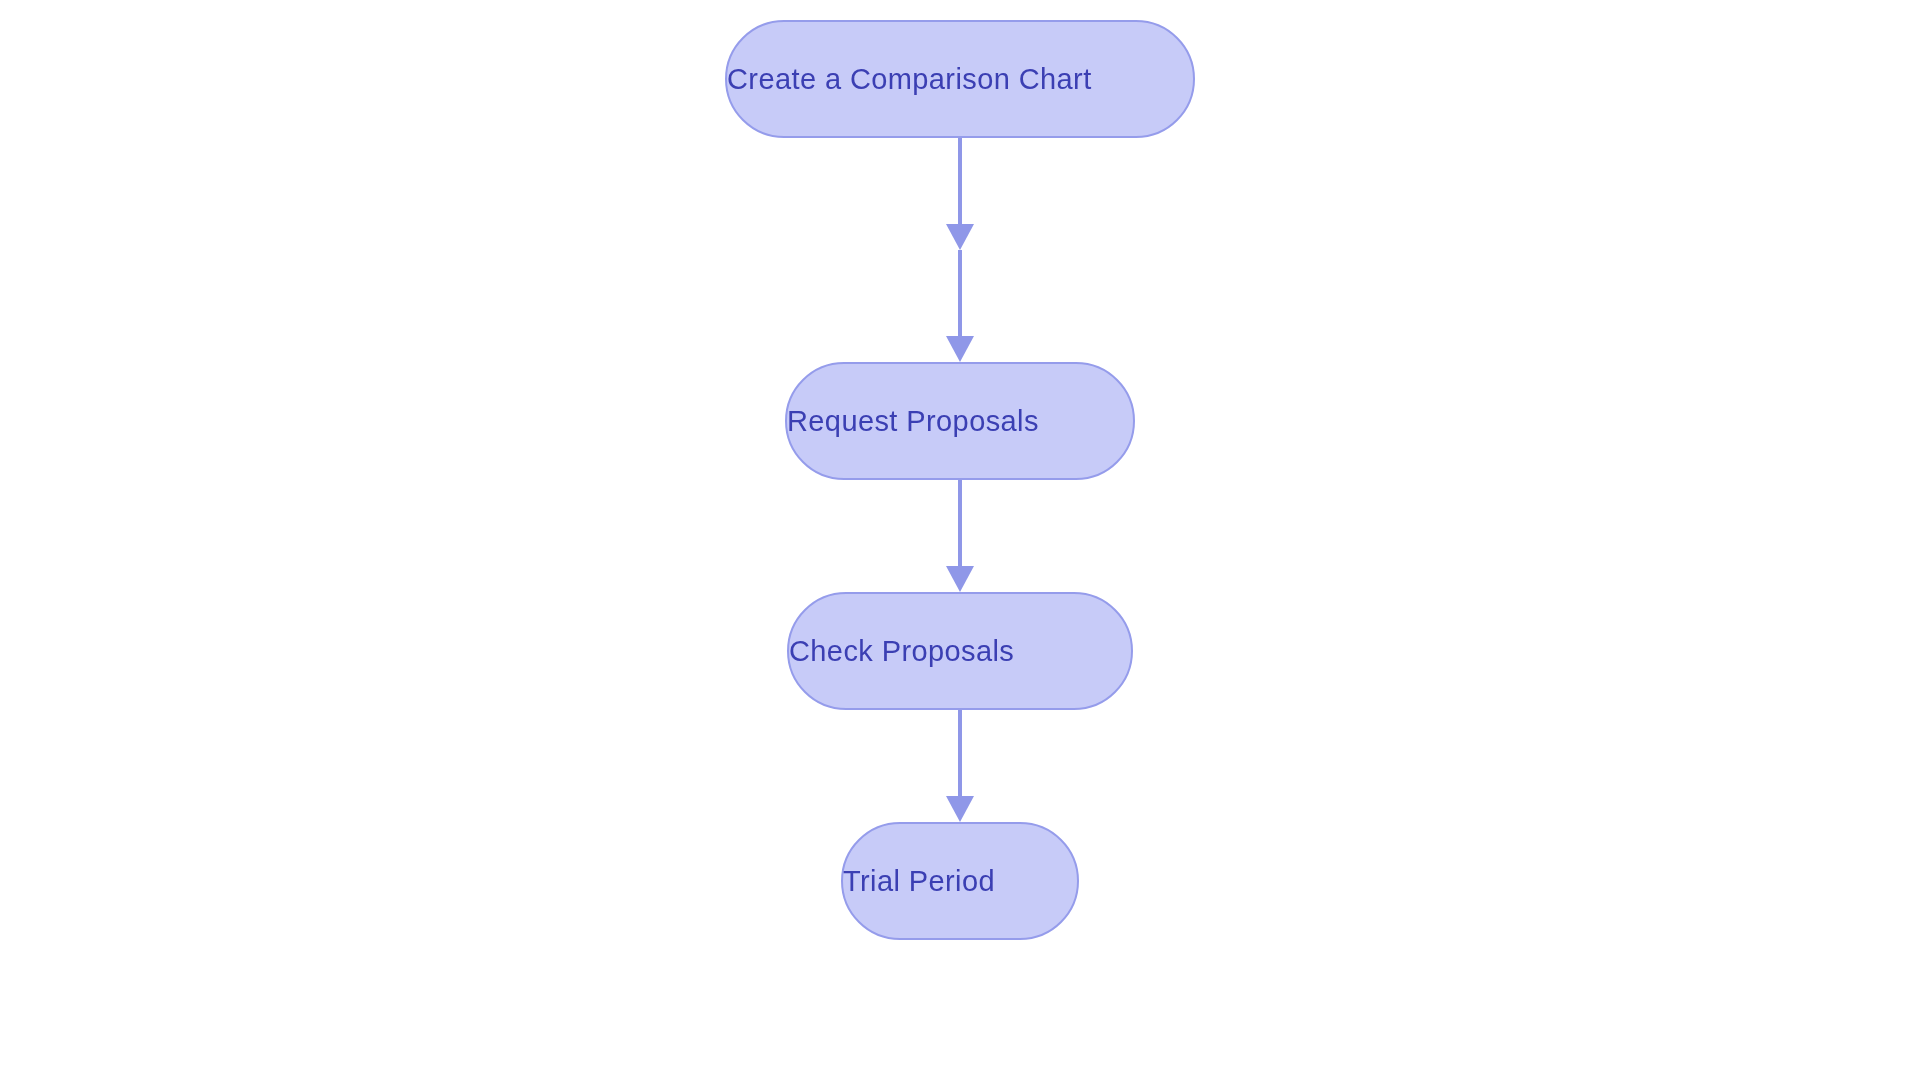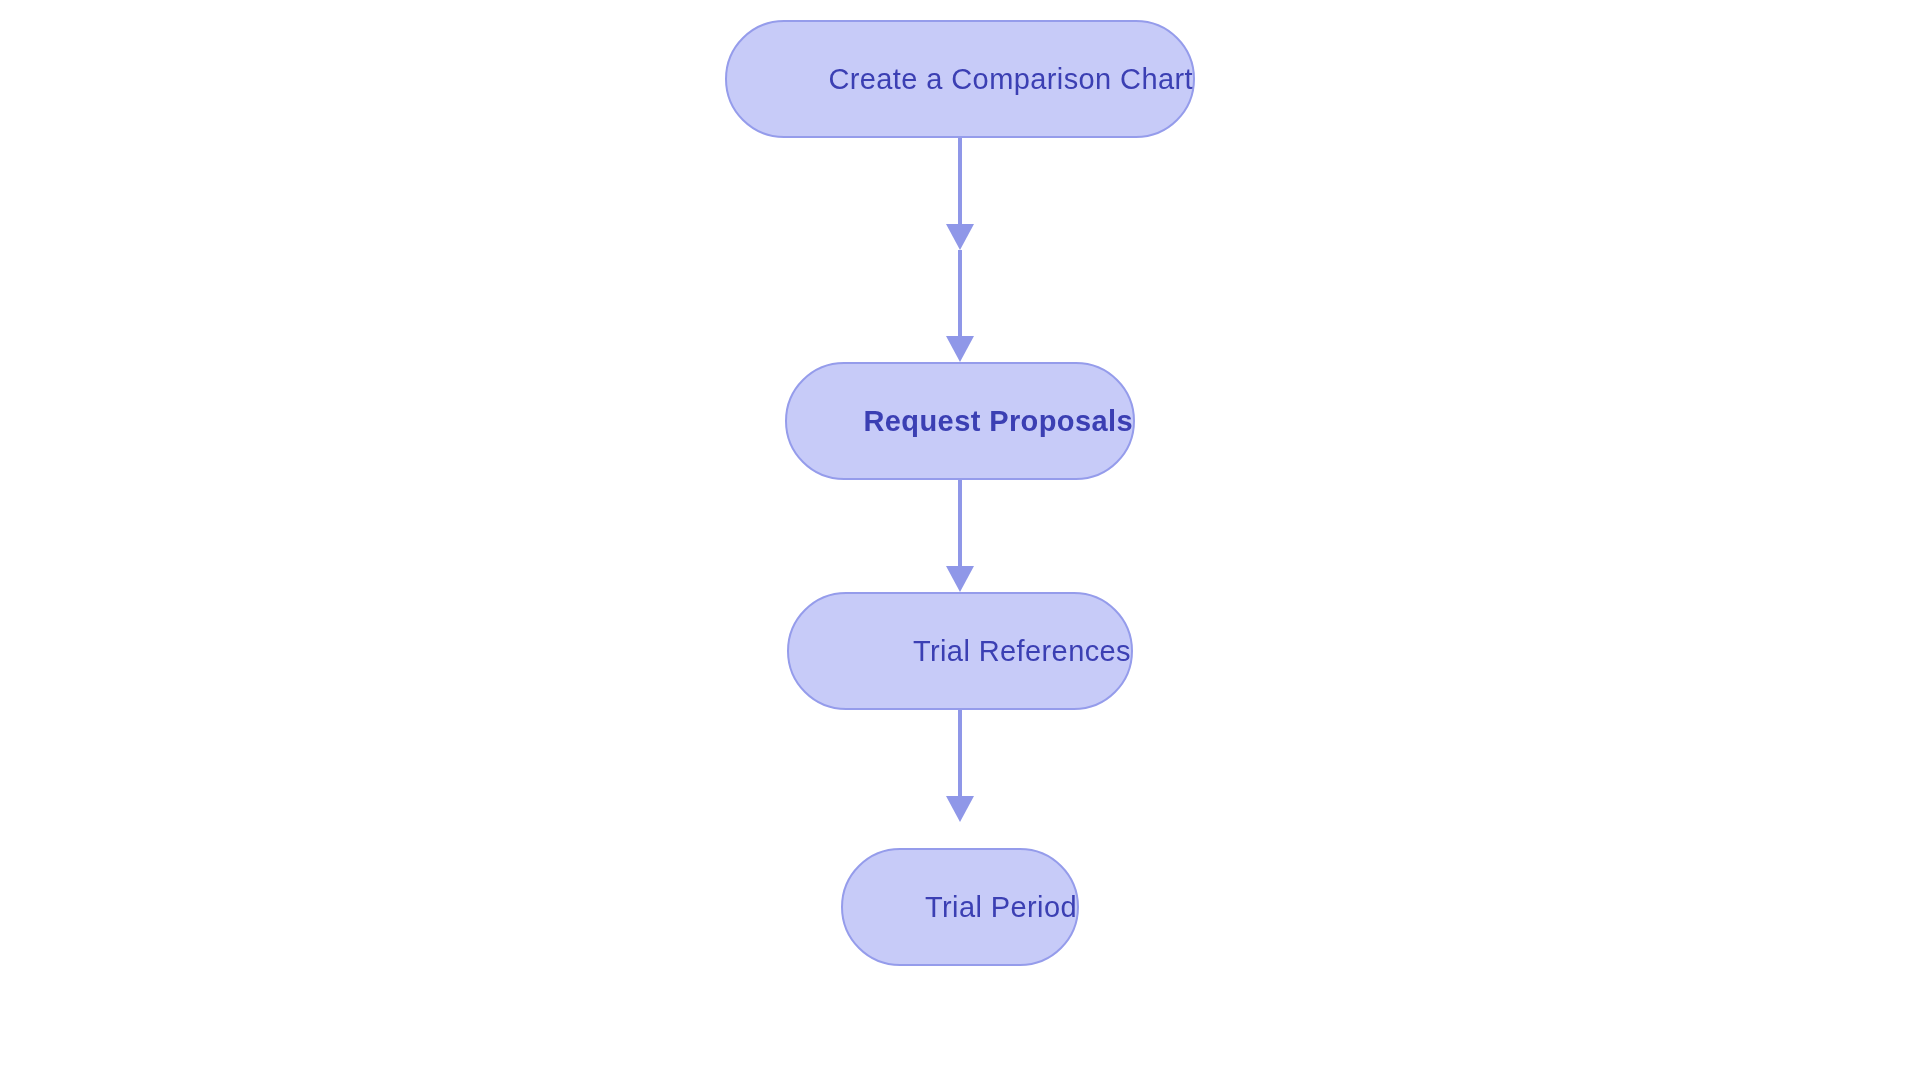--- a/index.html
+++ b/index.html
@@ -25,33 +25,33 @@
   }
   .node {
     height: 118px;
     flex: 0 0 auto;
     box-sizing: border-box;
     border-radius: 59px;
     background: var(--node-fill, #c7cbf8);
     border: 2px solid var(--node-border, #959ceb);
     display: flex;
     align-items: center;
-    justify-content: flex-end;
+    justify-content: flex-start;
   }
   .node .label {
     color: var(--node-text, #3b3fb3);
     font-size: 29px;
     letter-spacing: 0.4px;
     white-space: nowrap;
   }
   .w1 { width: 470px; }
   .w2 { width: 358px; }
-  .w3 { width: 350px; font-weight: bold; }
+  .w3 { width: 350px; }
   .w4 { width: 346px; }
-  .w5 { width: 238px; margin-top: 26px; }
+  .w5 { width: 238px; }
   .edge {
     height: 112px;
     width: 32px;
     flex: 0 0 auto;
     display: flex;
     flex-direction: column;
     align-items: center;
   }
   .edge .line {
     width: 4px;
@@ -89,21 +89,21 @@
   <div class="node w3">
     <span class="label">Request Proposals</span>
   </div>
 
   <div class="edge">
     <div class="line"></div>
     <div class="head"></div>
   </div>
 
   <div class="node w4">
-    <span class="label">Trial References</span>
+    <span class="label">Check Proposals</span>
   </div>
 
   <div class="edge">
     <div class="line"></div>
     <div class="head"></div>
   </div>
 
   <div class="node w5">
     <span class="label">Trial Period</span>
   </div>

